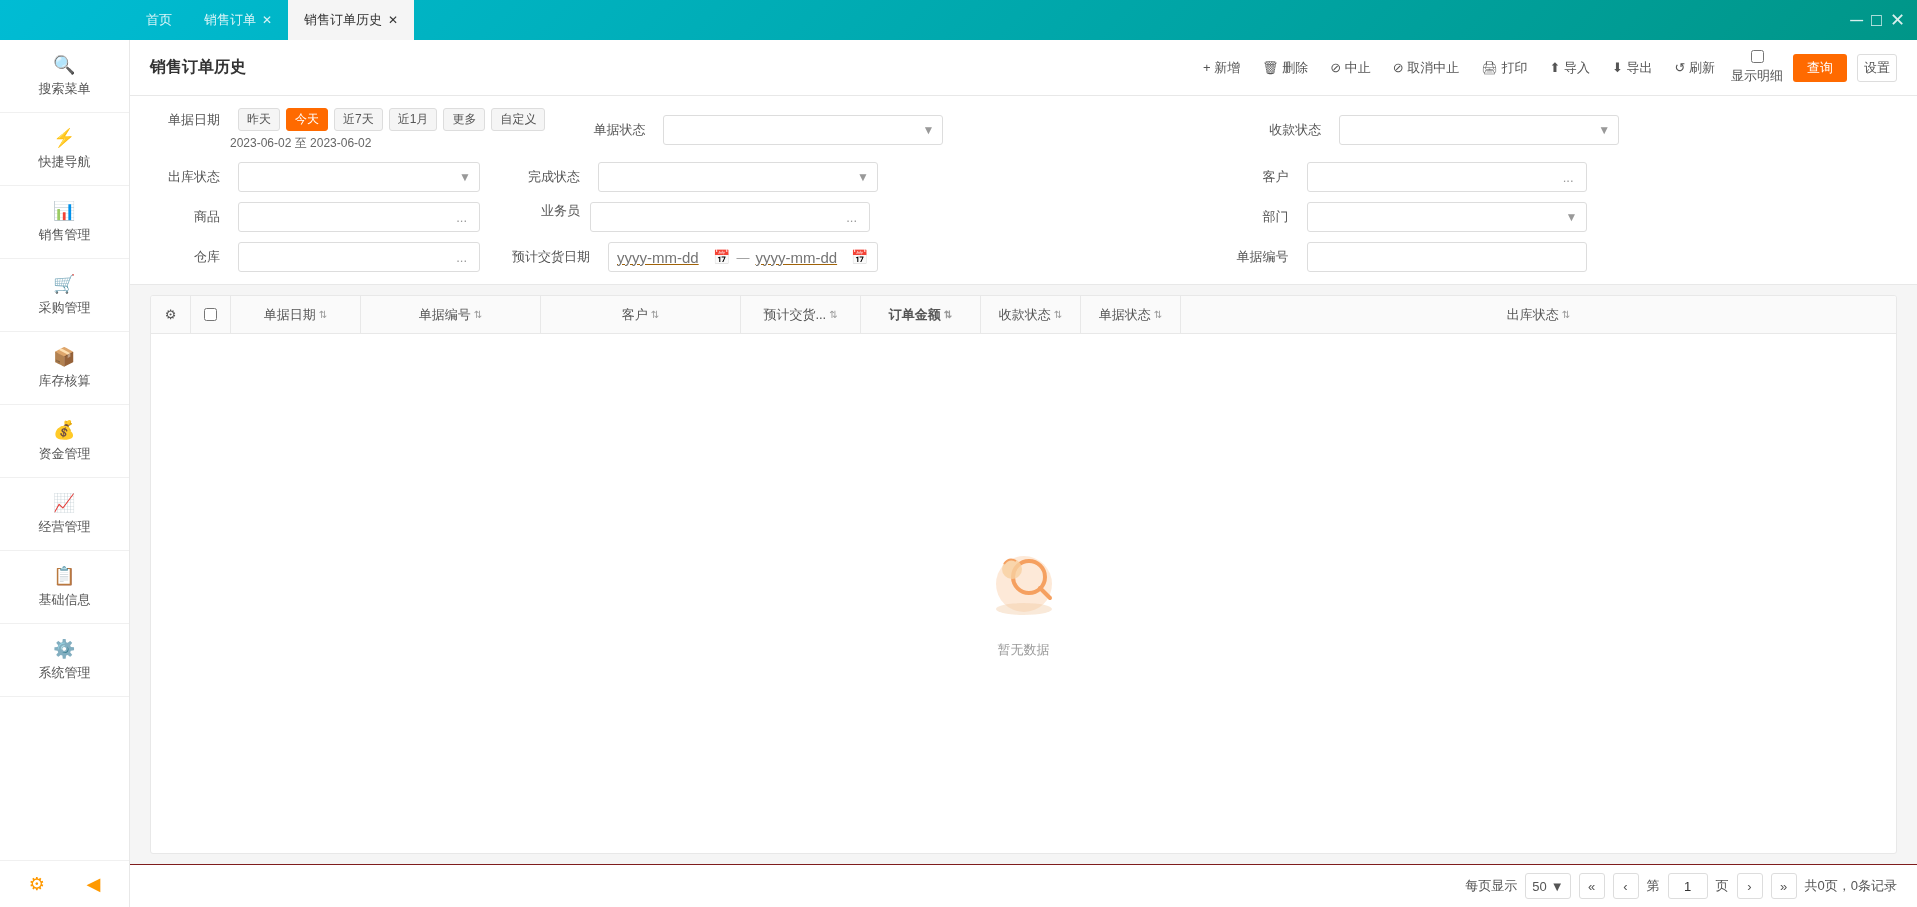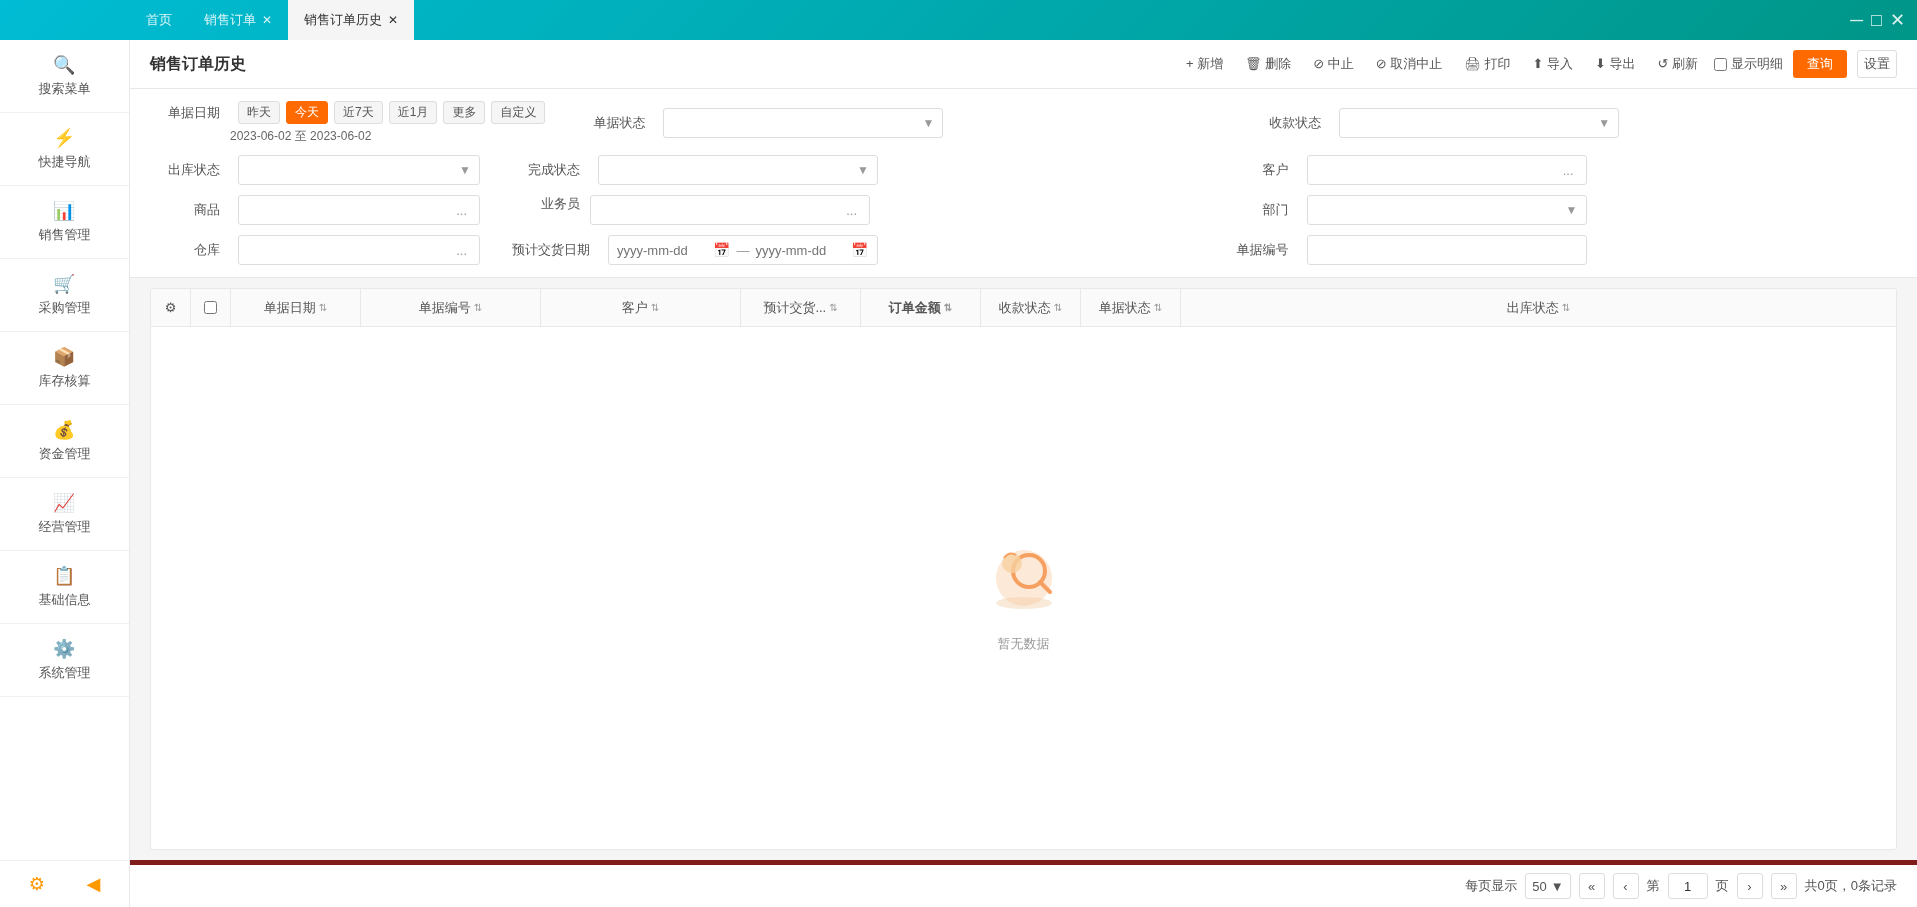--- a/index.html
+++ b/index.html
@@ -134,20 +134,21 @@
       border-radius: 3px;
       padding: 5px 14px;
     }
     .checkbox-label {
       display: flex;
       align-items: center;
       gap: 4px;
       cursor: pointer;
       color: #555;
       font-size: 13px;
+      flex-direction: column;
     }
 
     
     .filter-area {
       background: #fff;
       padding: 12px 20px;
       border-bottom: 1px solid #e8e8e8;
       flex-shrink: 0;
     }
     .filter-row {
@@ -248,24 +249,25 @@
       border: 1px solid #ddd;
       border-radius: 3px;
       height: 30px;
       padding: 0 8px;
       background: #fff;
       min-width: 260px;
     }
     .date-input-group input {
       border: none;
       outline: none;
-      font-size: 13px;
-      color: #6d28d9;
+      font-size: 15px;
+      color: #a16207;
       width: 90px;
       background: transparent;
+      text-decoration: underline;
     }
     .date-icon { color: #ff9800; font-size: 14px; cursor: pointer; }
     .date-sep { color: #999; }
 
     
     .table-wrapper {
       flex: 1;
       background: #fff;
       margin: 10px 20px;
       border: 1px solid #e8e8e8;
@@ -329,21 +331,21 @@
       font-size: 13px;
     }
 
     
     .pagination-bar {
       display: flex;
       align-items: center;
       justify-content: flex-end;
       padding: 8px 20px;
       background: #fff;
-      border-top: 5px solid #7f1d1d;
+      border-top: 1px solid #7f1d1d;
       gap: 8px;
       flex-shrink: 0;
       font-size: 13px;
       color: #555;
     }
     .per-page-select {
       display: flex;
       align-items: center;
       border: 1px solid #ddd;
       border-radius: 3px;

